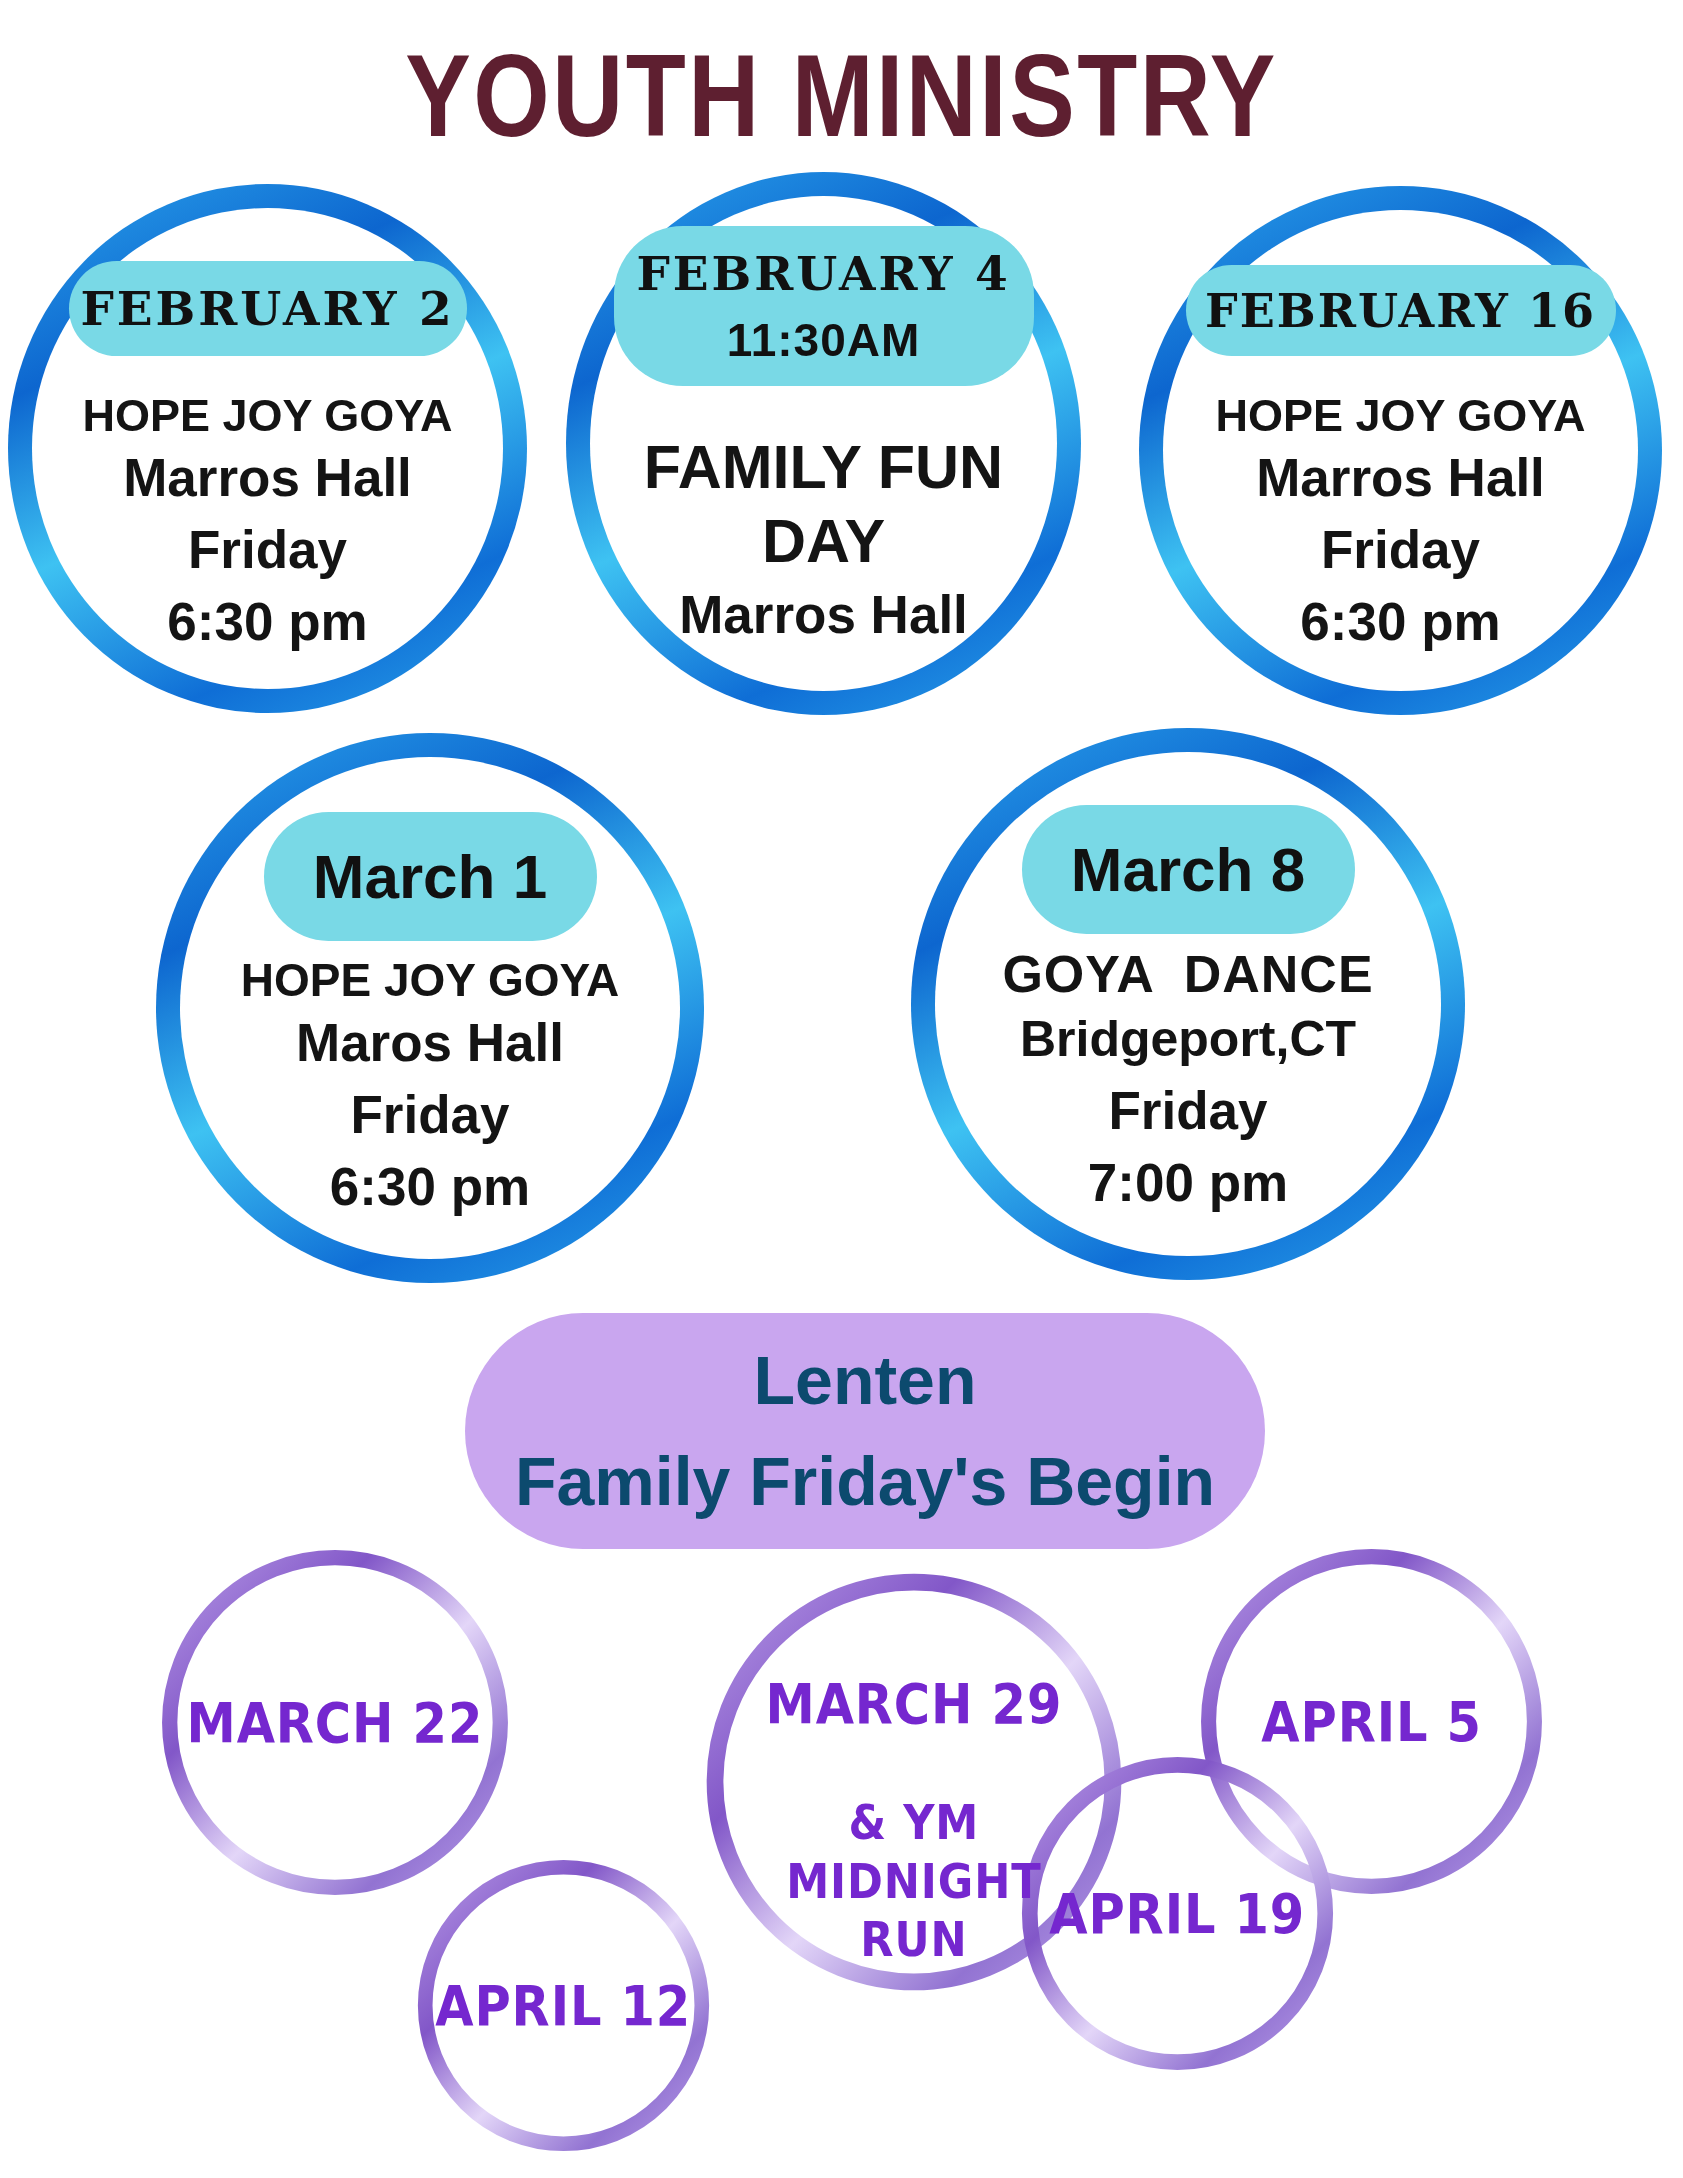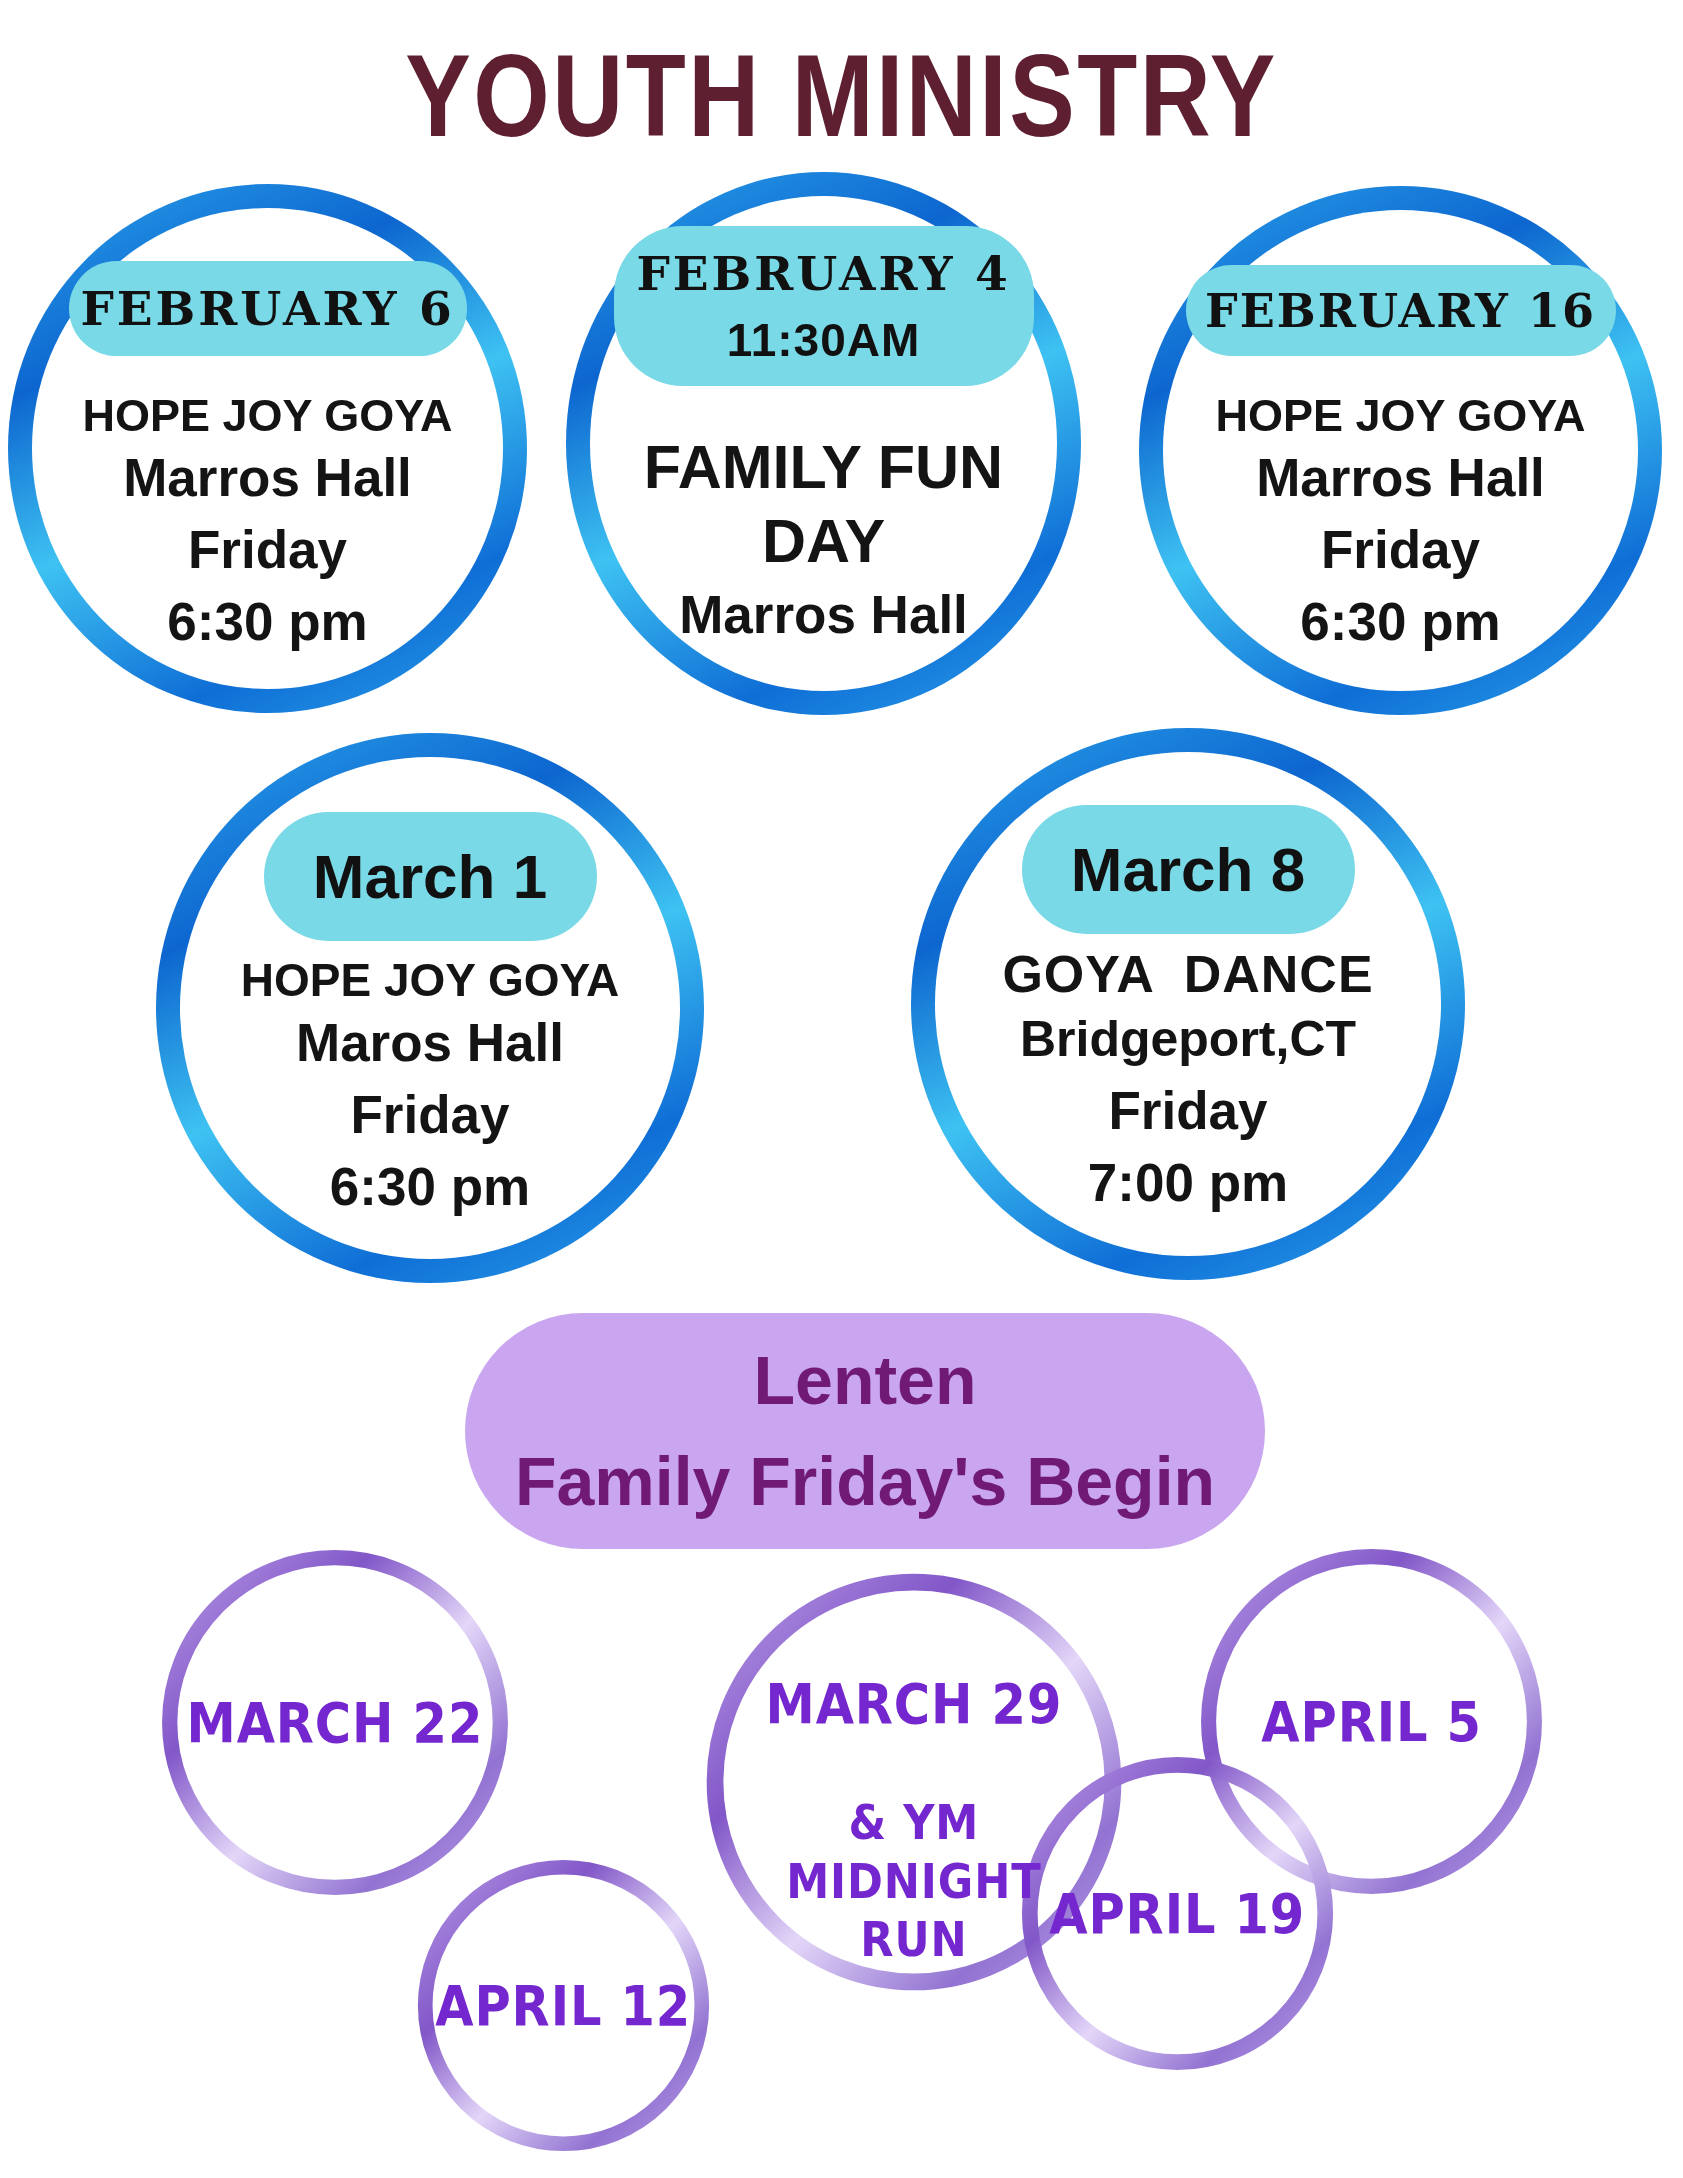--- a/index.html
+++ b/index.html
@@ -56,21 +56,21 @@
   .big     { font-size:53px; line-height:1.36; }
   .huge    { font-size:61px; line-height:1.22; max-width:426px; margin-top:44px; } 
   .dance   { font-size:52px; margin-top:10px; letter-spacing:1px; }
   .mid     { font-size:50px; line-height:1.42; }
 
   
   .lenten {
     position:absolute; left:465px; top:1313px; width:800px; height:236px;
     background:#c9a6ef; border-radius:119px;
     display:flex; align-items:center; justify-content:center; text-align:center;
-    font-weight:bold; font-size:68px; line-height:1.48; color:#701a75;
+    font-weight:bold; font-size:68px; line-height:1.48; color:#0c4a6e;
     white-space:pre-line; letter-spacing:0px;
     font-family:"Liberation Sans", sans-serif;
   }
 
   
   .pcircle {
     position:absolute; box-sizing:border-box;
     display:flex; flex-direction:column; align-items:center; justify-content:center;
     text-align:center;
   }
@@ -95,21 +95,21 @@
   }
 </style>
 </head>
 <body>
 
 <div>
 
   <h1 class="page-title">YOUTH MINISTRY</h1>
 
   <section class="circle c-feb2">
-    <div class="badge slab b-feb2">FEBRUARY 6</div>
+    <div class="badge slab b-feb2">FEBRUARY 2</div>
     <div class="line first">HOPE JOY GOYA</div>
     <div class="line big">Marros Hall</div>
     <div class="line big">Friday</div>
     <div class="line big">6:30 pm</div>
   </section>
 
   <section class="circle c-feb4">
     <div class="badge slab b-feb4">
       <div>FEBRUARY 4</div>
       <div class="badge-time">11:30AM</div>

